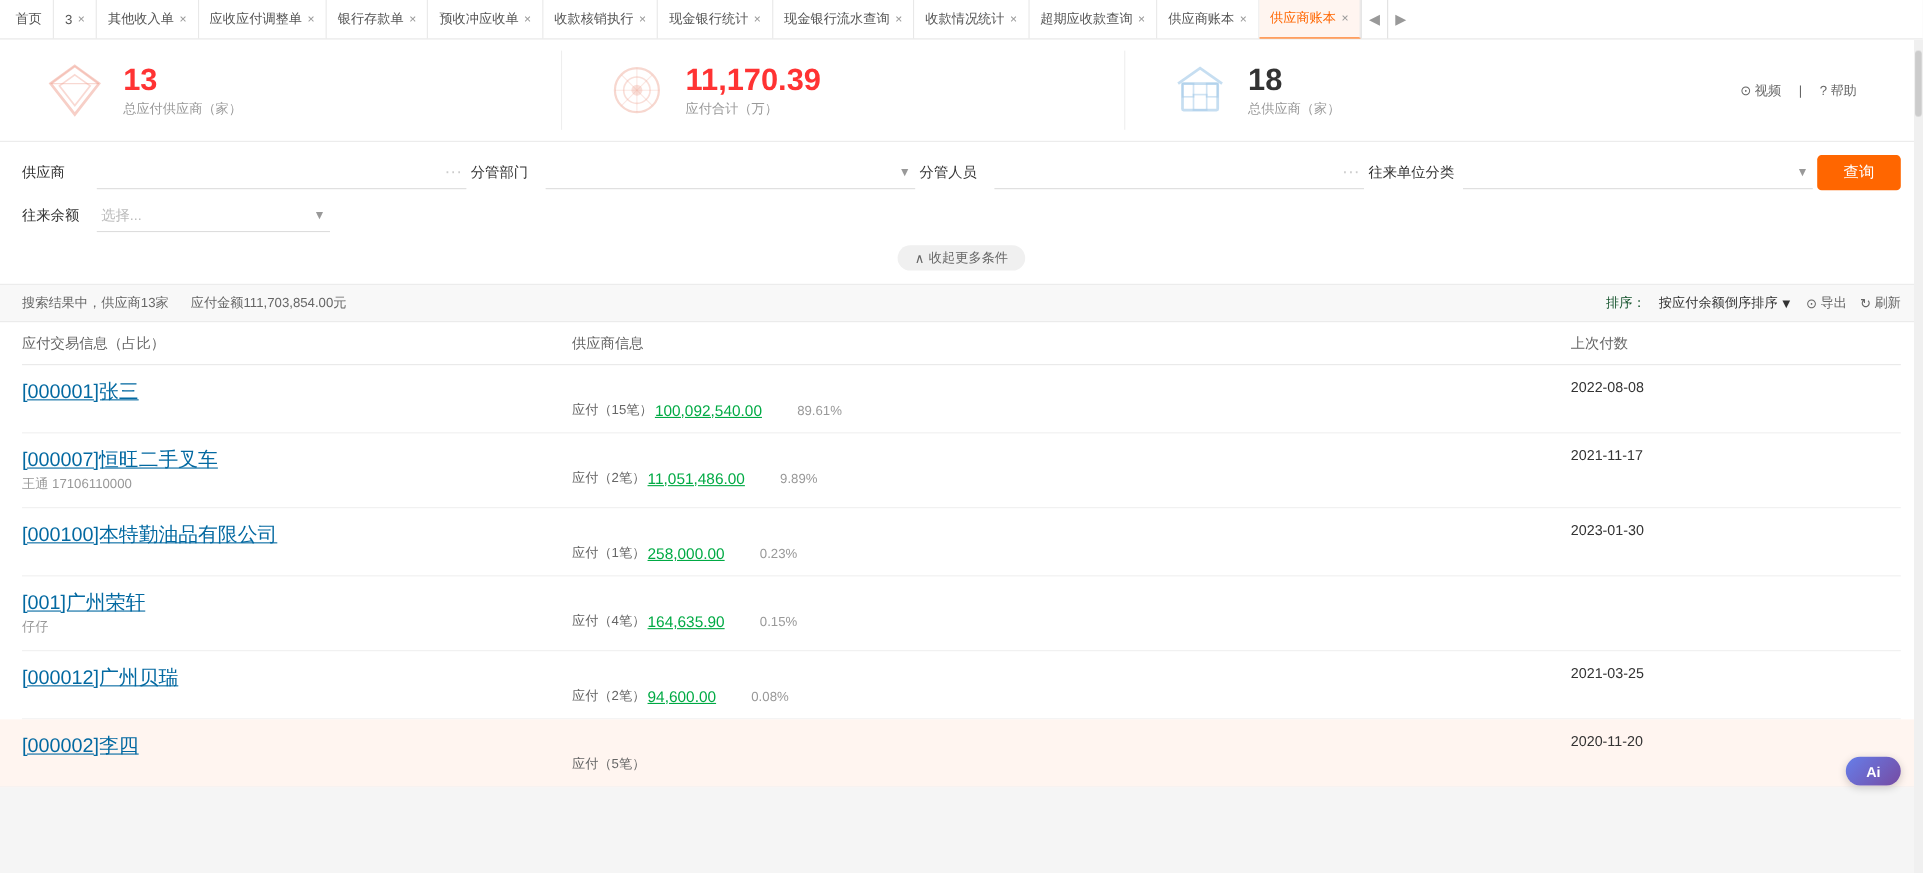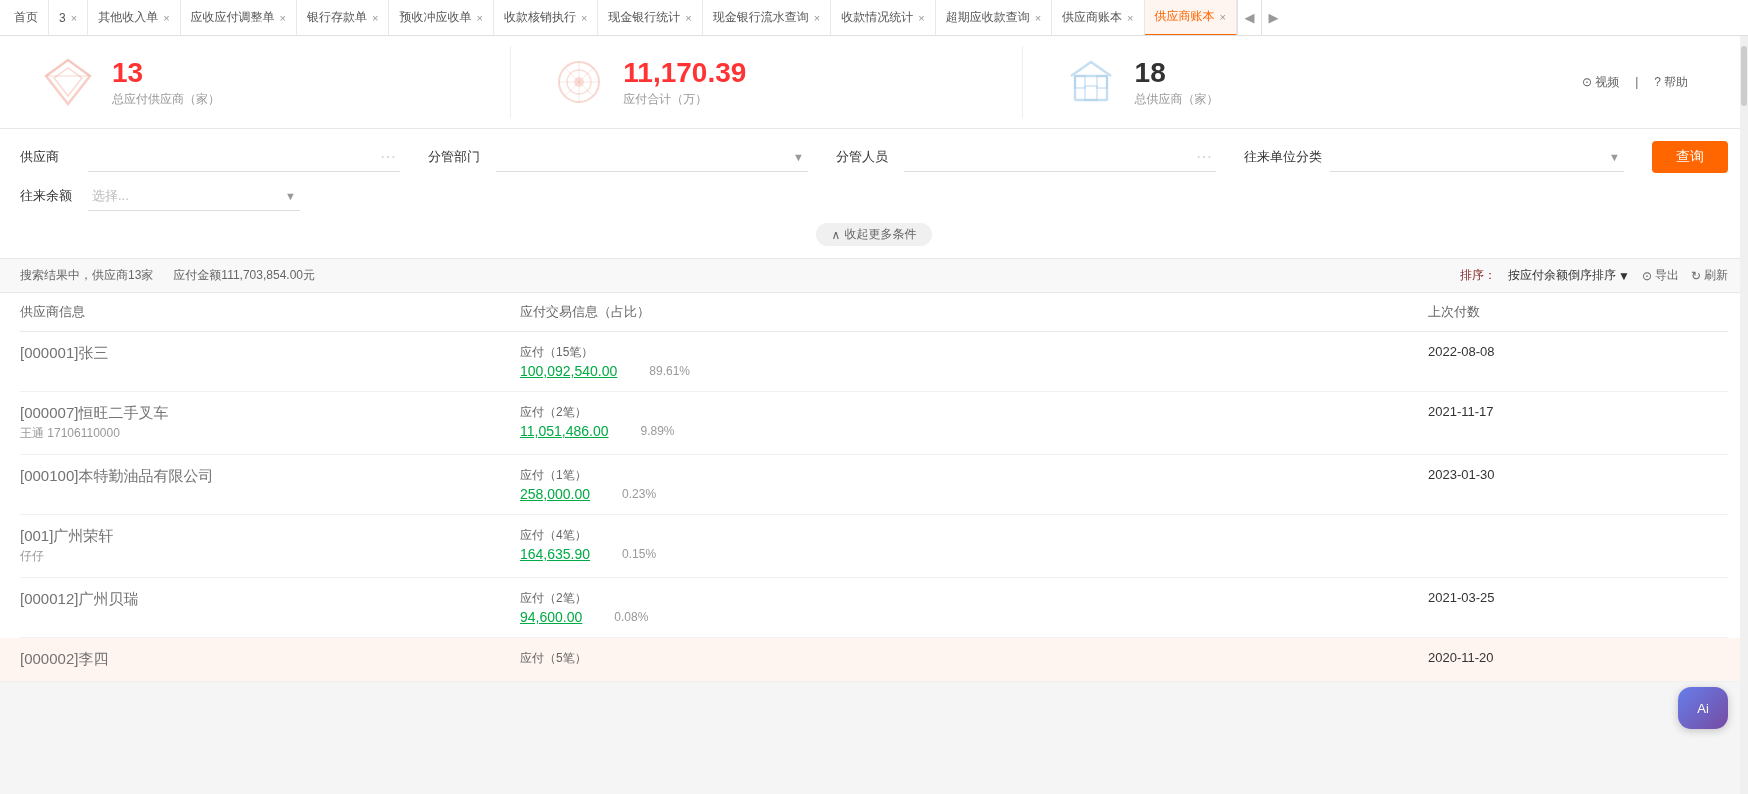--- a/index.html
+++ b/index.html
@@ -99,21 +99,21 @@
 
     
     .filter-section {
       background: #fff;
       padding: 12px 20px;
       border-bottom: 1px solid #e8e8e8;
     }
     .filter-row {
       display: flex;
       align-items: center;
-      gap: 28px;
+      gap: 4px;
       margin-bottom: 8px;
     }
     .filter-row:last-child { margin-bottom: 0; }
     .filter-item {
       display: flex;
       align-items: center;
       gap: 8px;
       flex: 1;
     }
     .filter-label {
@@ -190,21 +190,21 @@
       color: #666;
     }
     .results-left { display: flex; gap: 20px; }
     .results-right {
       display: flex;
       align-items: center;
       gap: 12px;
       font-size: 12px;
       color: #666;
     }
-    .sort-label { color: #7f1d1d; }
+    .sort-label { color: #14532d; }
     .sort-select {
       color: #333;
       cursor: pointer;
       display: flex;
       align-items: center;
       gap: 2px;
     }
     .action-btn {
       display: flex;
       align-items: center;
@@ -233,30 +233,31 @@
       padding: 12px 0;
       border-bottom: 1px solid #f0f0f0;
       align-items: start;
     }
     .table-row.highlighted {
       background: #fff5f0;
       margin: 0 -20px;
       padding: 12px 20px;
     }
     .supplier-link {
-      color: #737373;
-      cursor: pointer;
-      font-size: 15px;
+      color: #0369a1;
+      text-decoration: underline;
+      cursor: pointer;
+      font-size: 18px;
     }
     .supplier-sub {
       font-size: 12px;
       color: #999;
       margin-top: 2px;
     }
-    .trade-info { display: flex; flex-direction: column; gap: 2px; }
+    .trade-info { display: flex; flex-direction: row; gap: 2px; margin-top: 20px; }
     .trade-label { font-size: 12px; color: #666; }
     .trade-amount {
       font-size: 14px;
       color: #00aa44;
       font-weight: 500;
       text-decoration: underline;
       cursor: pointer;
     }
     .trade-row {
       display: flex;
@@ -281,31 +282,31 @@
       background: #ccc;
       border-radius: 3px;
       margin: 2px auto;
       margin-top: 10px;
     }
 
     
     .ai-btn {
       position: fixed;
       right: 20px;
-      bottom: 65px;
+      bottom: 80px;
       width: 50px;
-      height: 42px;
+      height: 26px;
       background: linear-gradient(135deg, #667eea, #764ba2);
       border-radius: 13px;
       display: flex;
       align-items: center;
       justify-content: center;
       color: #fff;
       font-size: 13px;
-      font-weight: normal;
+      font-weight: bold;
       cursor: pointer;
       box-shadow: 0 2px 8px rgba(0,0,0,0.2);
     }
 
     .filter-input-wrapper {
       flex: 1;
       display: flex;
       align-items: center;
       border-bottom: 1px solid #ddd;
       padding: 0 4px;
@@ -518,22 +519,22 @@
     <div class="action-btn">
       <span>↻</span>
       <span>刷新</span>
     </div>
   </div>
 </div>
 
 <div class="table-container">
 
   <div class="table-header">
+    <div>应付交易信息（占比）</div>
     <div>供应商信息</div>
-    <div>应付交易信息（占比）</div>
     <div>上次付数</div>
   </div>
 
   <div class="table-row">
     <div>
       <a class="supplier-link">[000001]张三</a>
     </div>
     <div class="trade-info">
       <span class="trade-label">应付（15笔）</span>
       <div class="trade-row">

